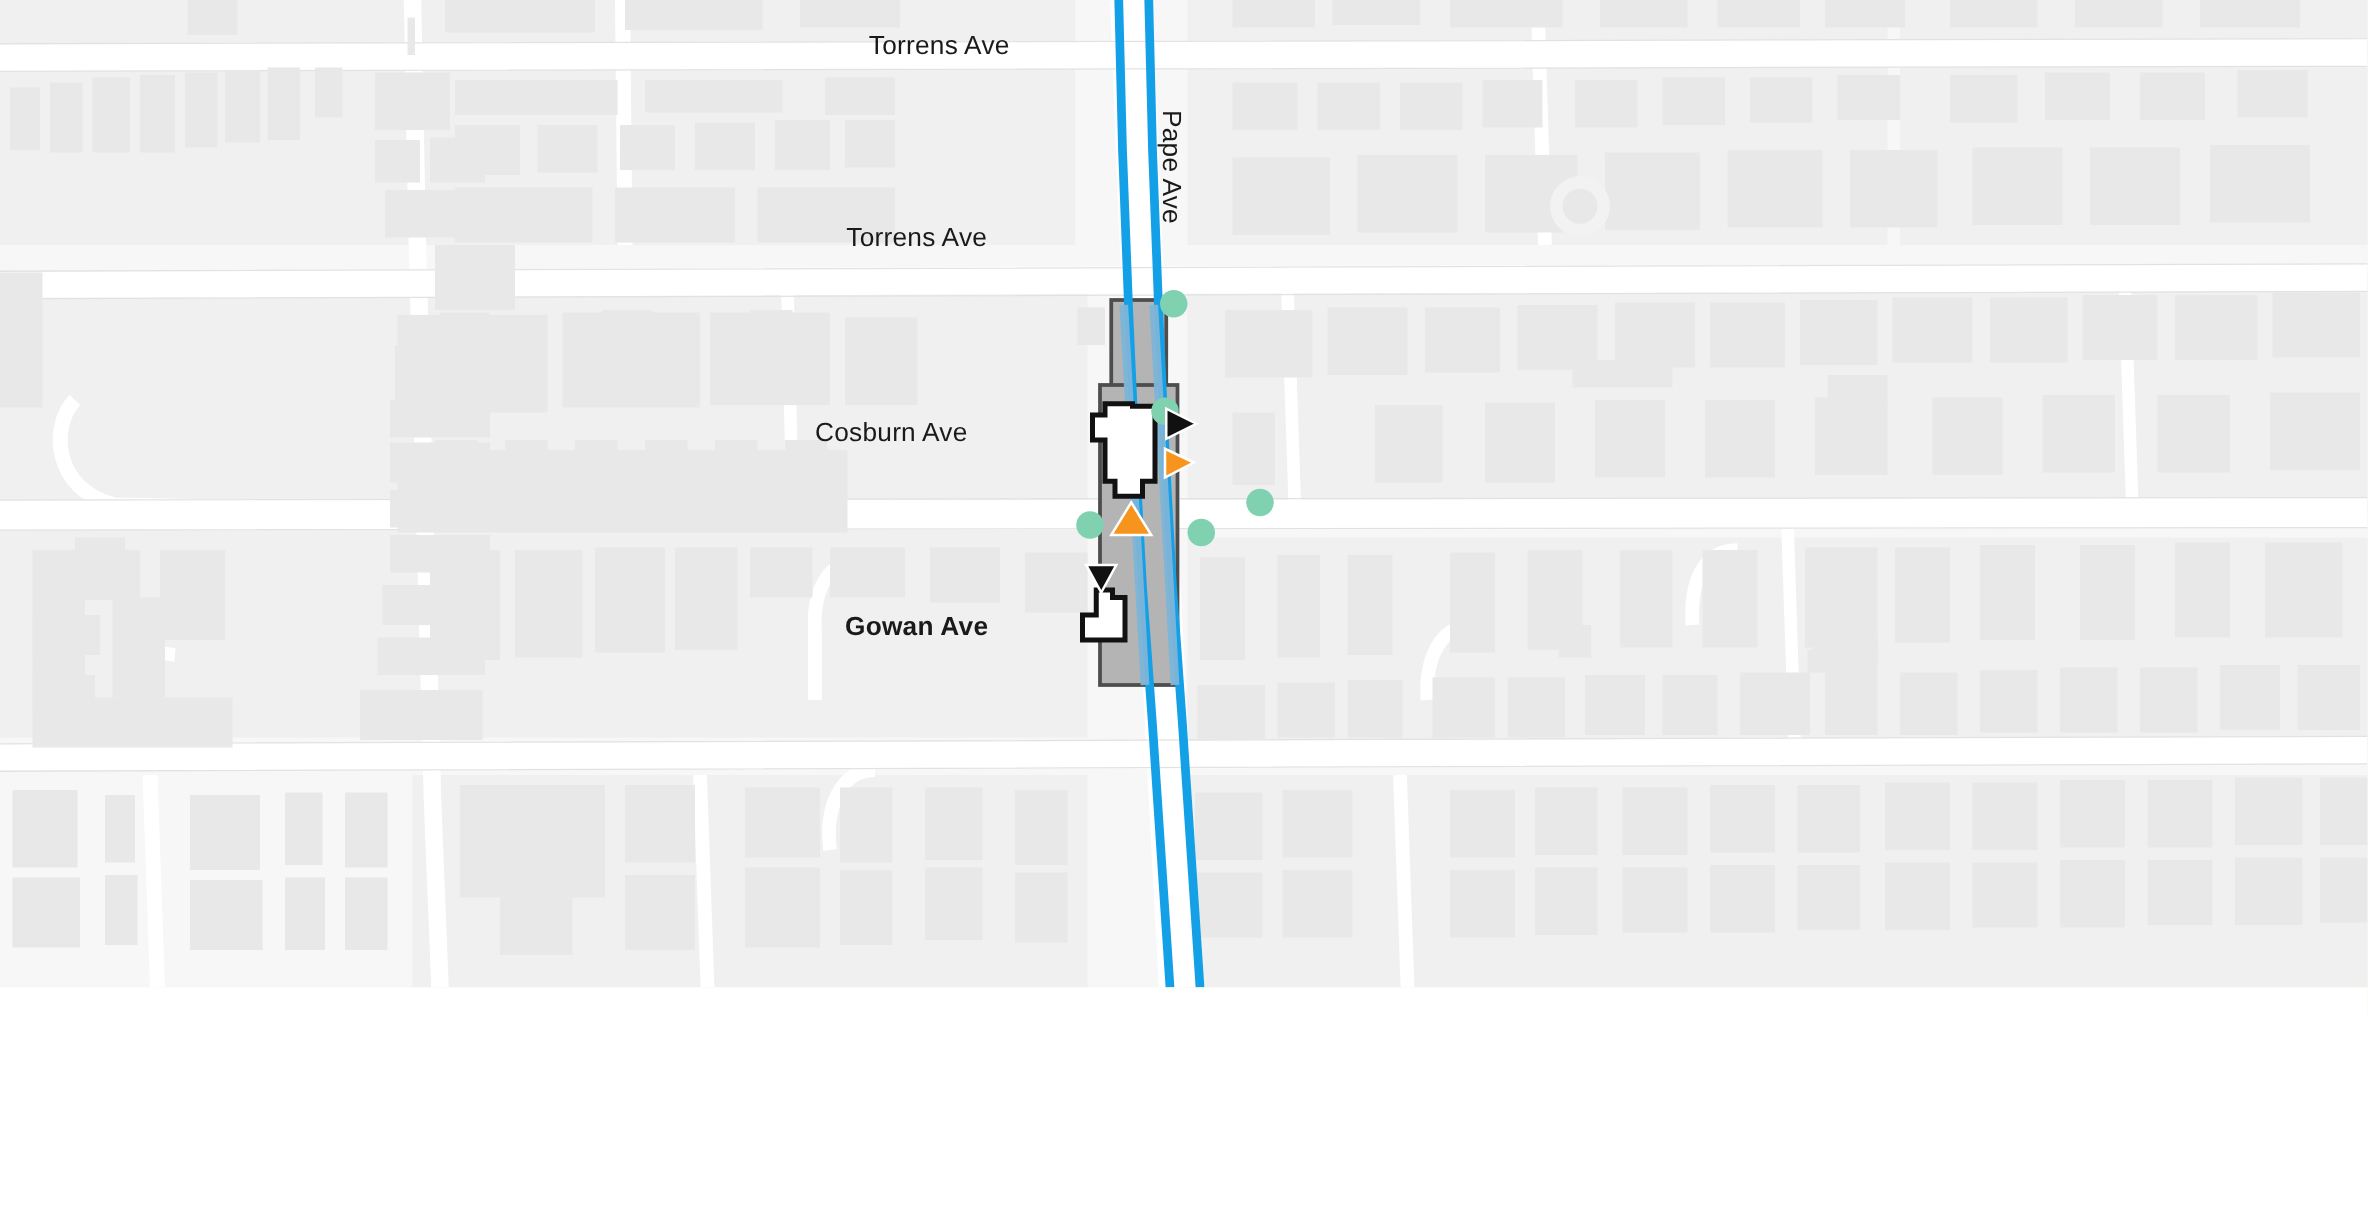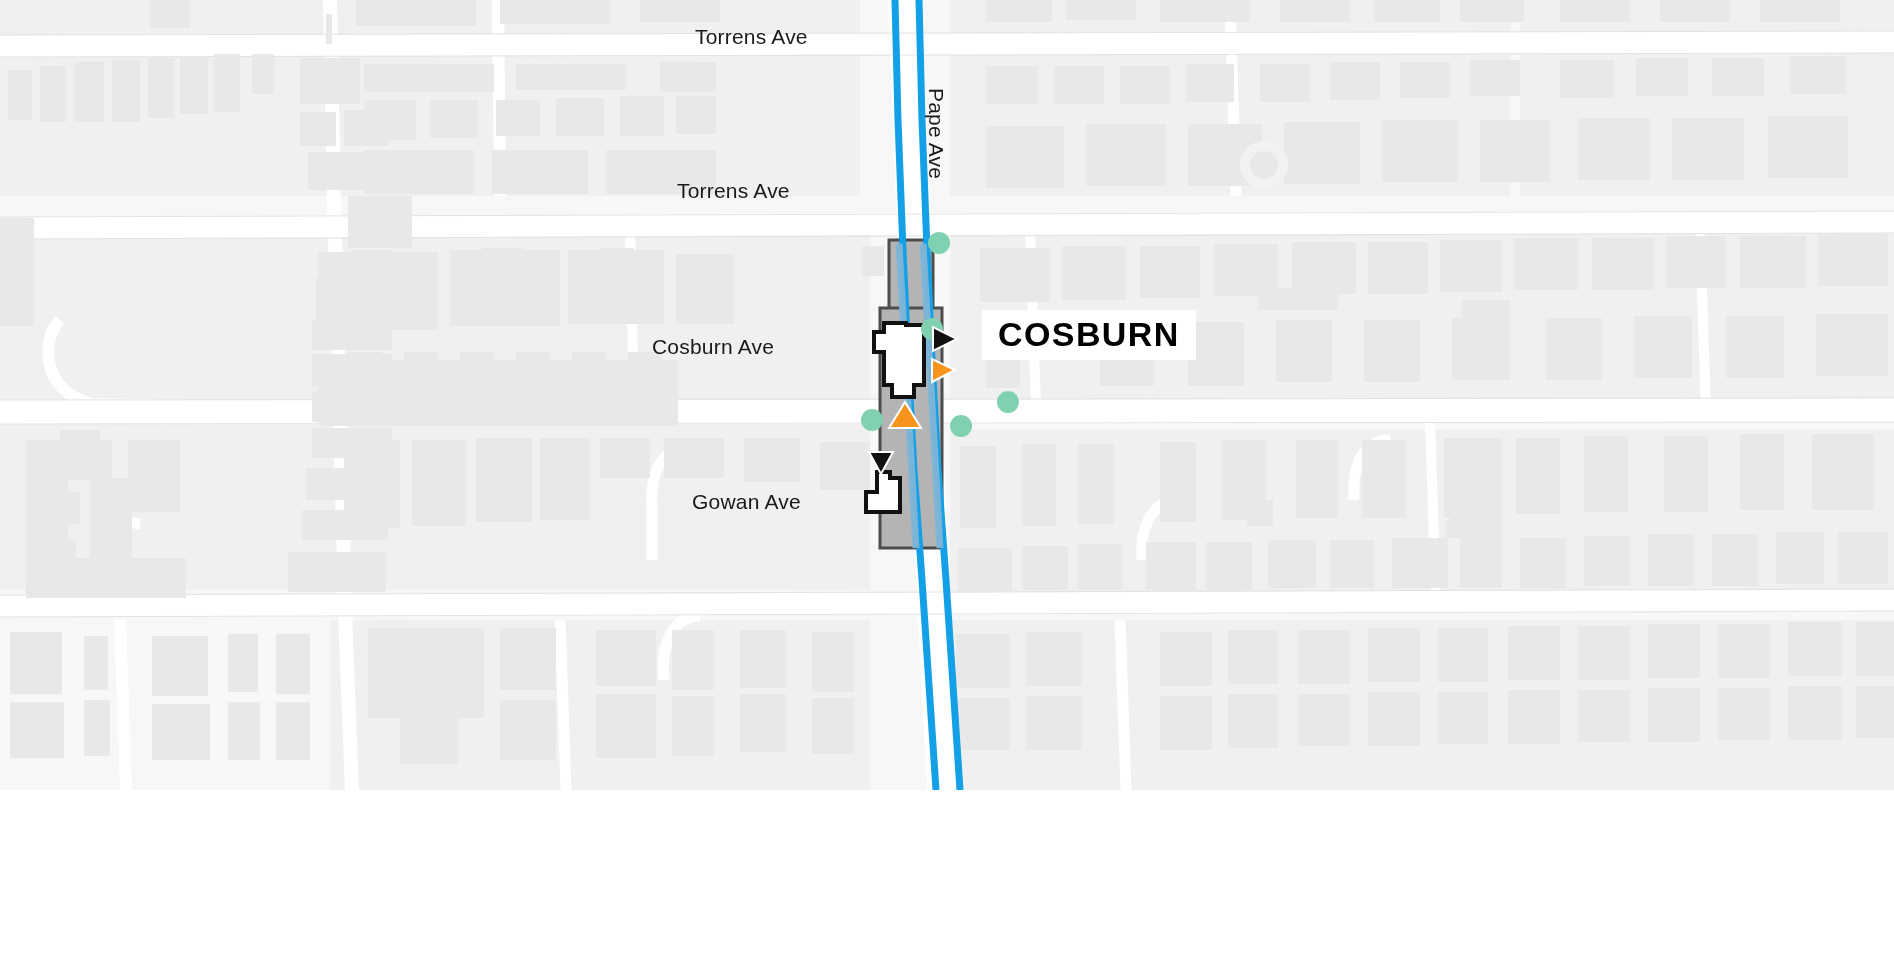--- a/index.html
+++ b/index.html
@@ -381,24 +381,23 @@
 
       <g fill="#f7941e" stroke="#ffffff" stroke-width="2">
         <path d="M955 370 L932 359 L932 382 Z"></path>
         <path d="M905 402 L921 428 L889 428 Z"></path>
       </g>
     </svg>
 
     <div class="street-label" style="left:695px;top:25px;">Torrens Ave</div>
     <div class="street-label" style="left:677px;top:179px;">Torrens Ave</div>
     <div class="street-label" style="left:652px;top:335px;">Cosburn Ave</div>
-    <div class="street-label" style="left:692px;top:490px;">Gowan Ave</div>
+    <div class="street-label" style="left:676px;top:490px;font-weight:bold;">Gowan Ave</div>
     <div class="street-label vert" style="left:948px;top:88px;transform:rotate(90deg);">Pape Ave</div>
 
-    <div id="station-name">COSBURN</div>
   </div>
 
   <div id="legend">
 
     
 
     
     
 
     

